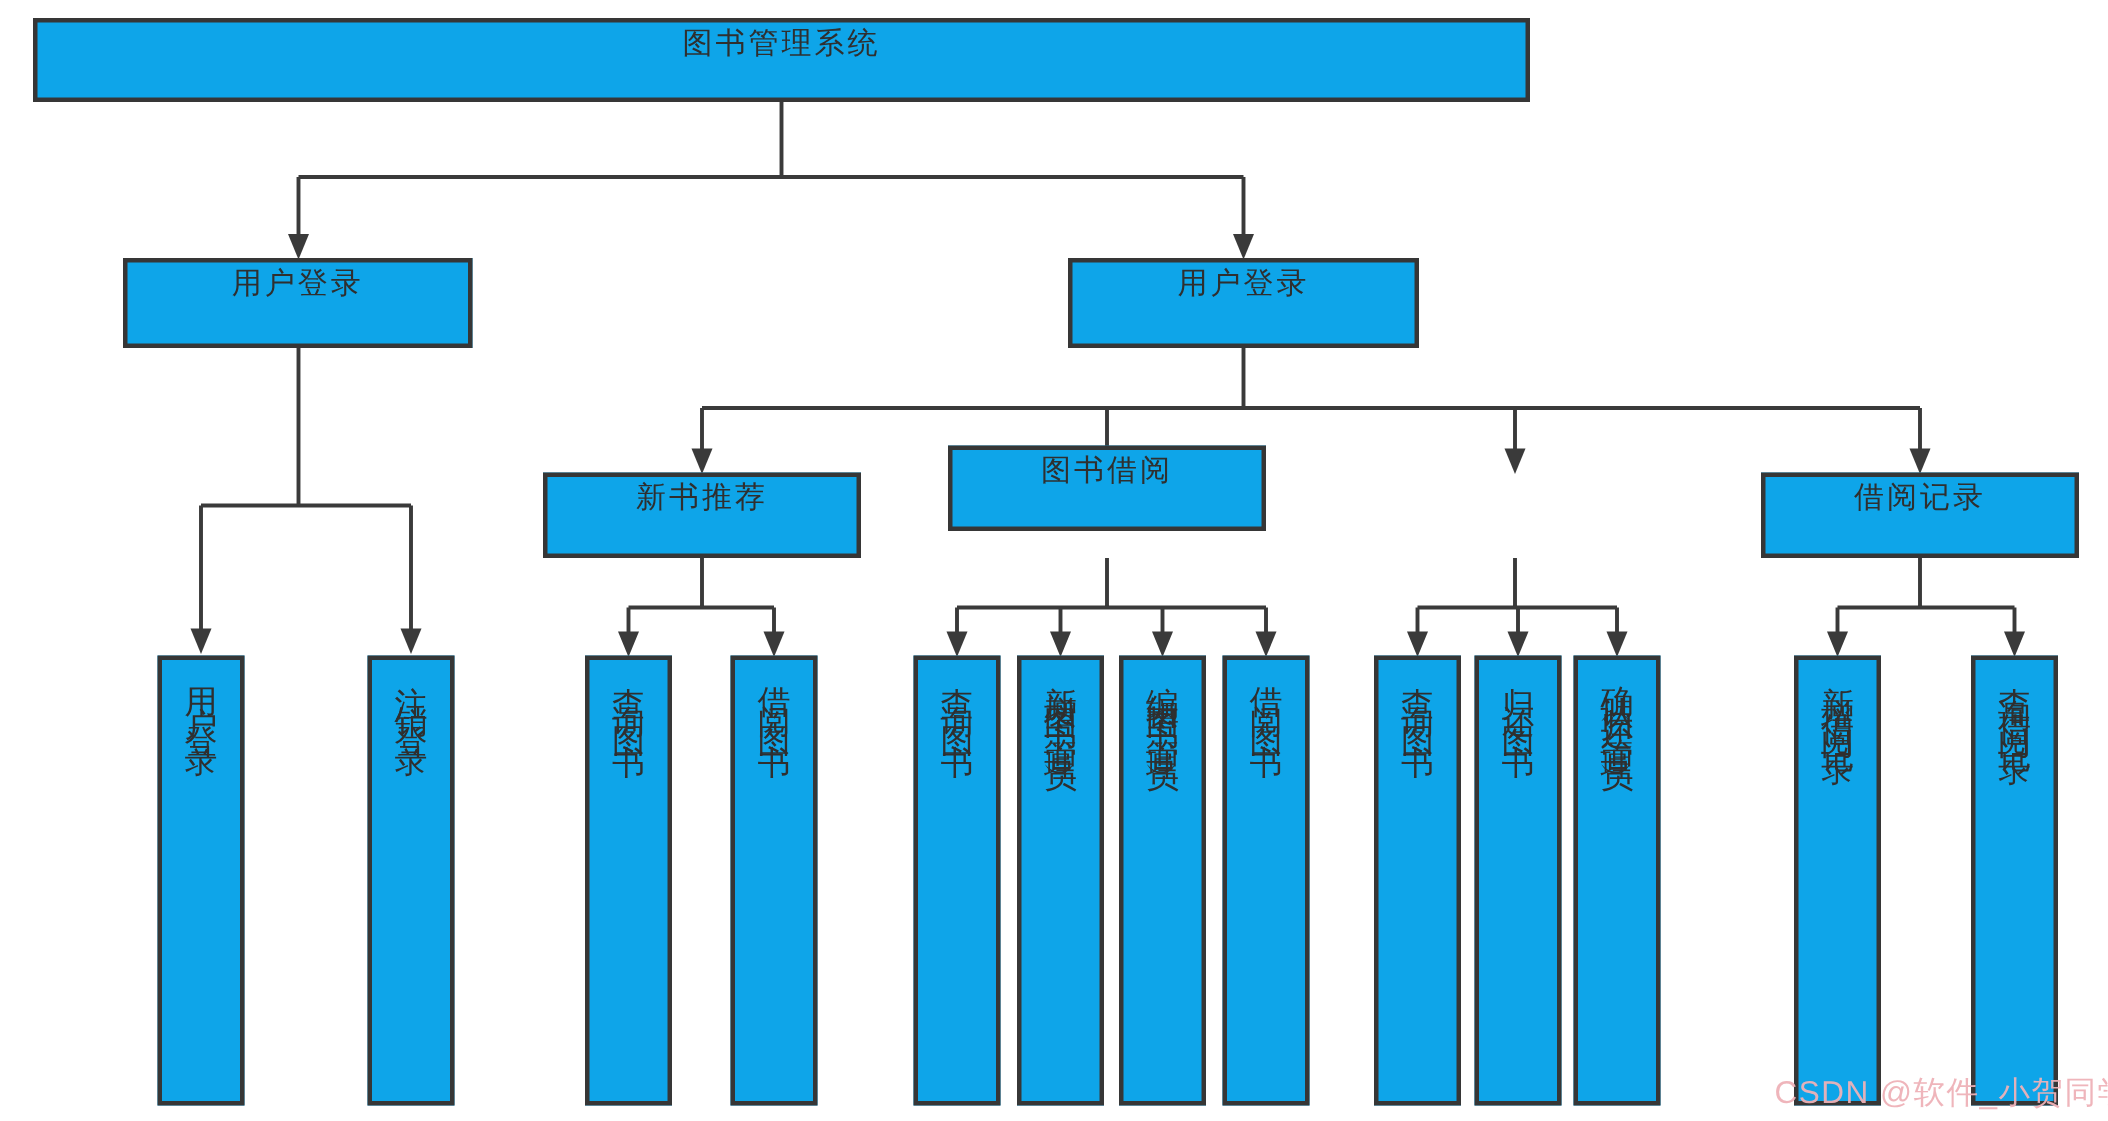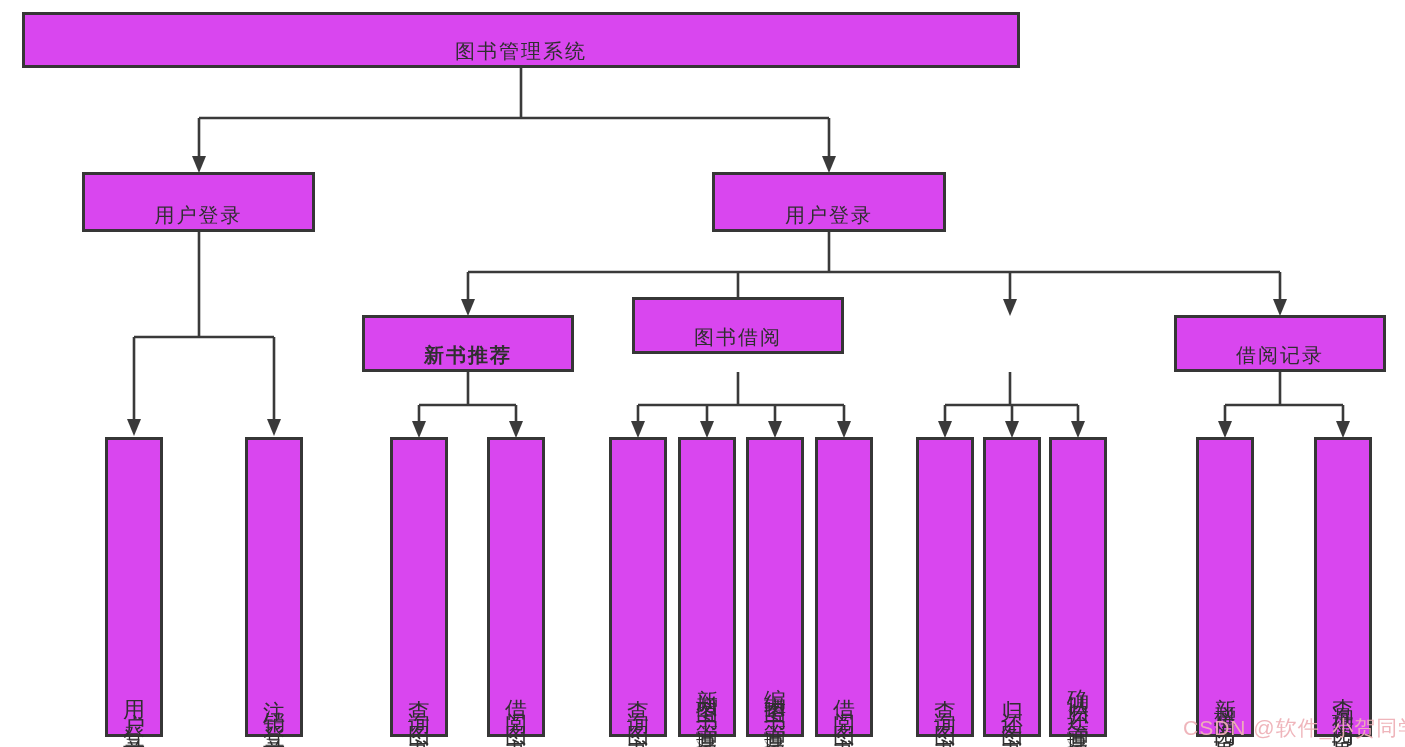--- a/index.html
+++ b/index.html
@@ -19,25 +19,25 @@
   }
   svg.connectors {
     position: absolute;
     left: 0; top: 0;
     width: 1405px; height: 747px;
     pointer-events: none;
   }
   .node {
     position: absolute;
     box-sizing: border-box;
-    background: #d946ef;
+    background: #0ea5e9;
     border: 3px solid #363636;
     color: #2f2f2f;
     display: flex;
-    align-items: flex-end;
+    align-items: flex-start;
     justify-content: center;
     text-align: center;
   }
   .node.h-box {
     font-size: 20px;
     letter-spacing: 2px;
   }
   .node.leaf {
     width: 58px;
     height: 300px;
@@ -120,21 +120,21 @@
     <span>图书管理系统</span>
   </div>
 
   <div class="node h-box" style="left:82px; top:172px; width:233px; height:60px;">
     <span>用户登录</span>
   </div>
   <div class="node h-box" style="left:712px; top:172px; width:234px; height:60px;">
     <span>用户登录</span>
   </div>
 
-  <div class="node h-box" style="left:362px; top:315px; width:212px; height:57px;font-weight:bold;">
+  <div class="node h-box" style="left:362px; top:315px; width:212px; height:57px;">
     <span>新书推荐</span>
   </div>
   <div class="node h-box" style="left:632px; top:297px; width:212px; height:57px;">
     <span>图书借阅</span>
   </div>
   <div class="node h-box" style="left:1174px; top:315px; width:212px; height:57px;">
     <span>借阅记录</span>
   </div>
 
   <div class="node leaf" style="left:105px;">

